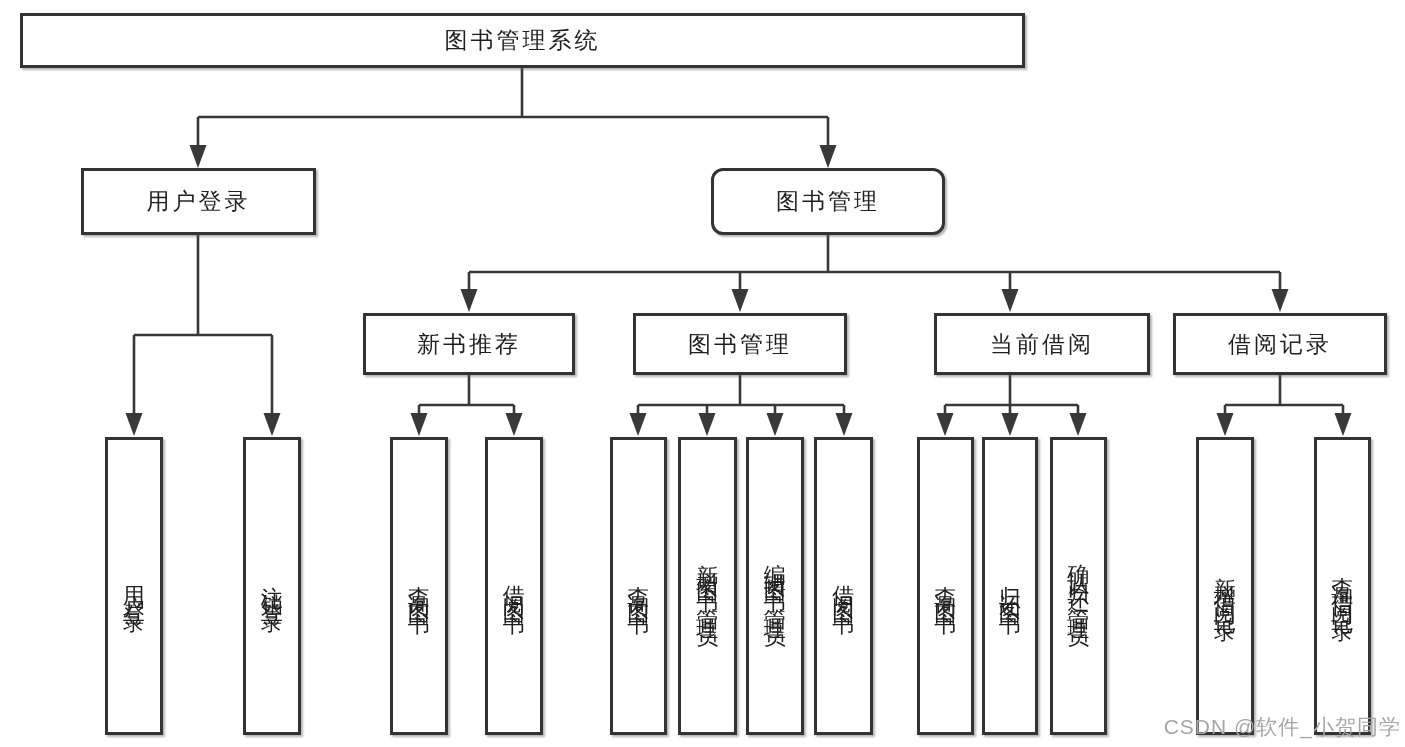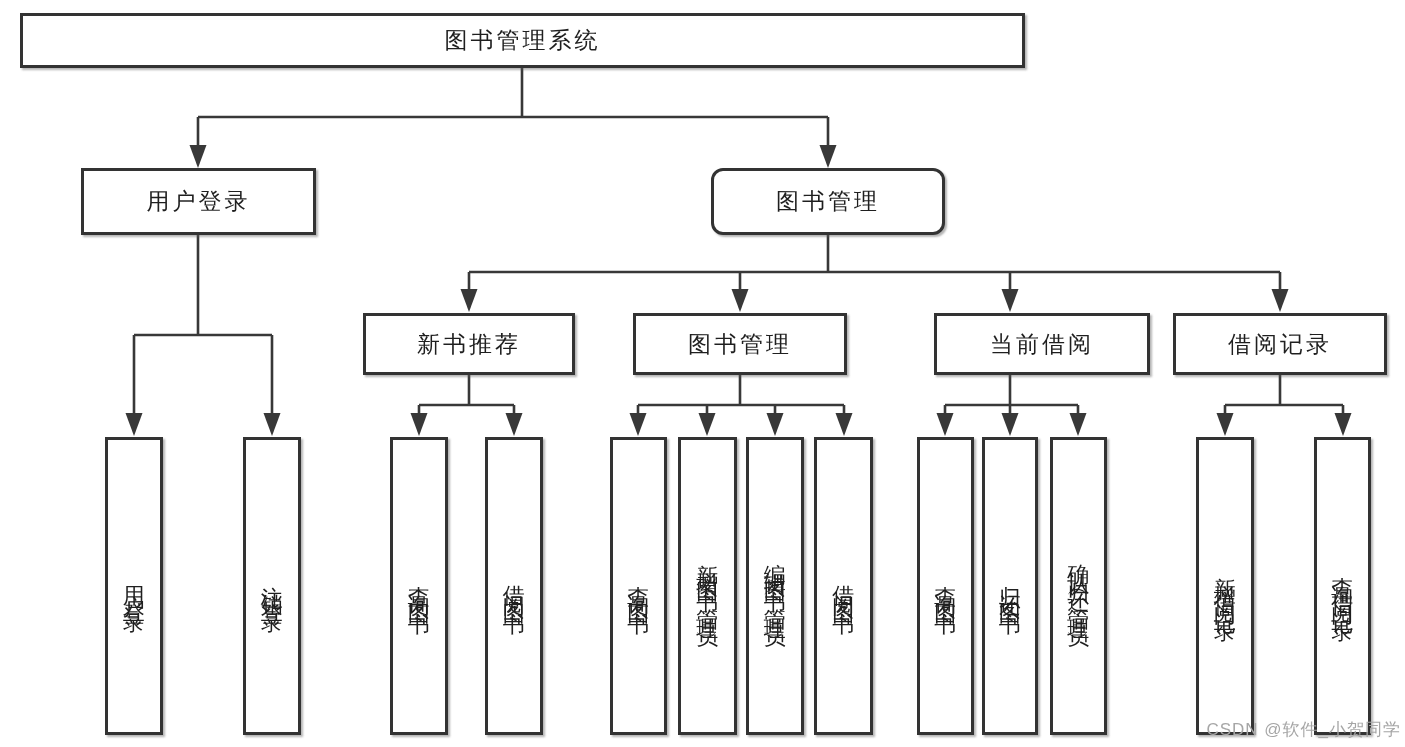--- a/index.html
+++ b/index.html
@@ -53,21 +53,21 @@
   .leaf-6{left:678px;width:59px;}
   .leaf-7{left:746px;width:58px;}
   .leaf-8{left:814px;width:59px;}
   .leaf-9{left:917px;width:57px;}
   .leaf-10{left:982px;width:56px;}
   .leaf-11{left:1050px;width:57px;}
   .leaf-12{left:1196px;width:58px;}
   .leaf-13{left:1314px;width:57px;}
   .watermark{
     position:absolute;right:4px;bottom:6px;
-    font-size:17px;letter-spacing:1px;color:var(--watermark);
+    font-size:21px;letter-spacing:1px;color:var(--watermark);
     z-index:5;white-space:nowrap;
   }
 </style>
 </head>
 <body>
 
 <div class="stage">
 
   <svg class="connectors" width="1405" height="747" viewBox="0 0 1405 747" aria-hidden="true">
 

